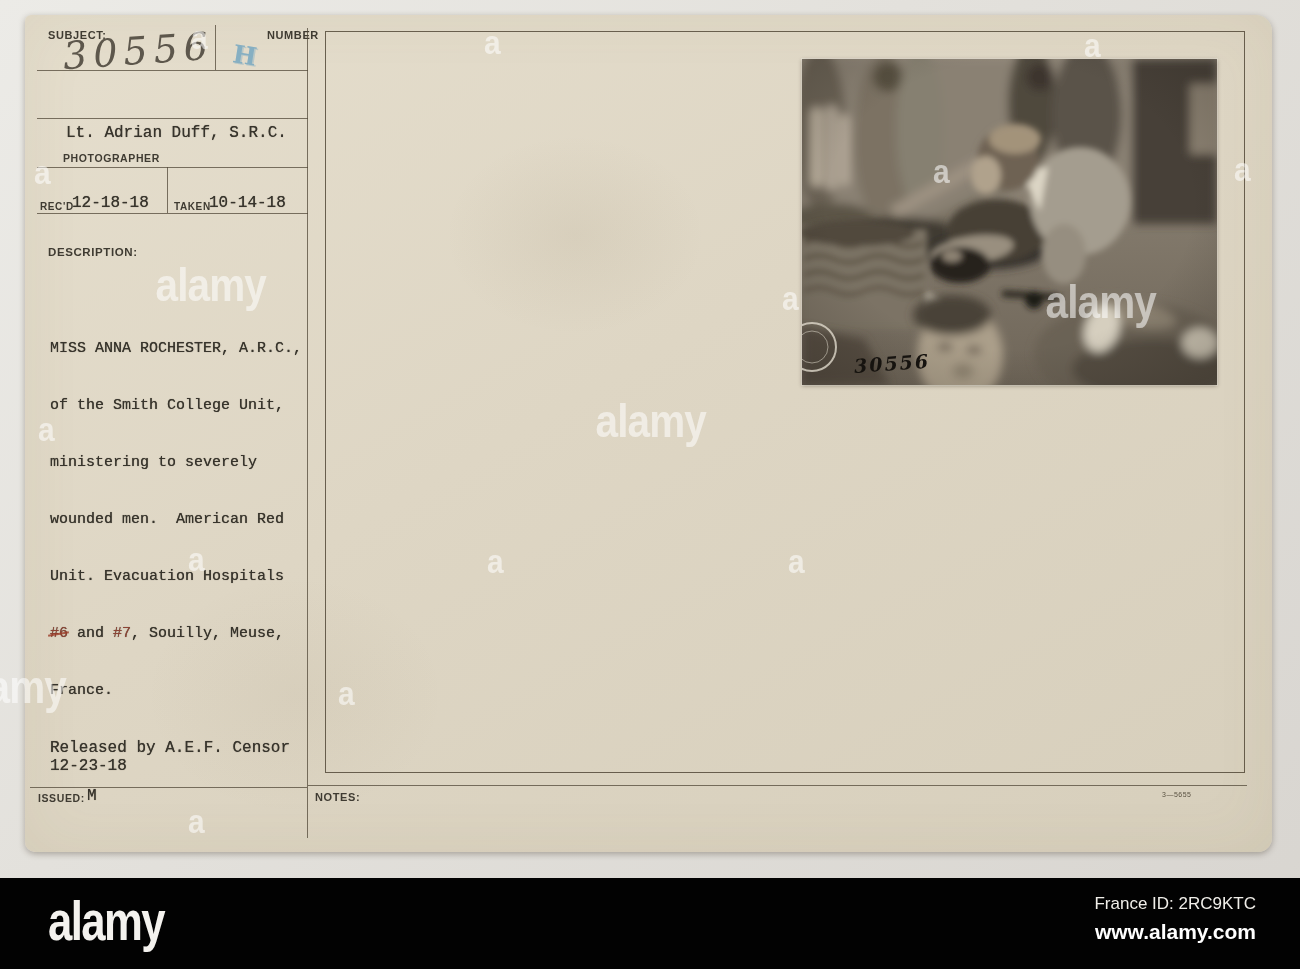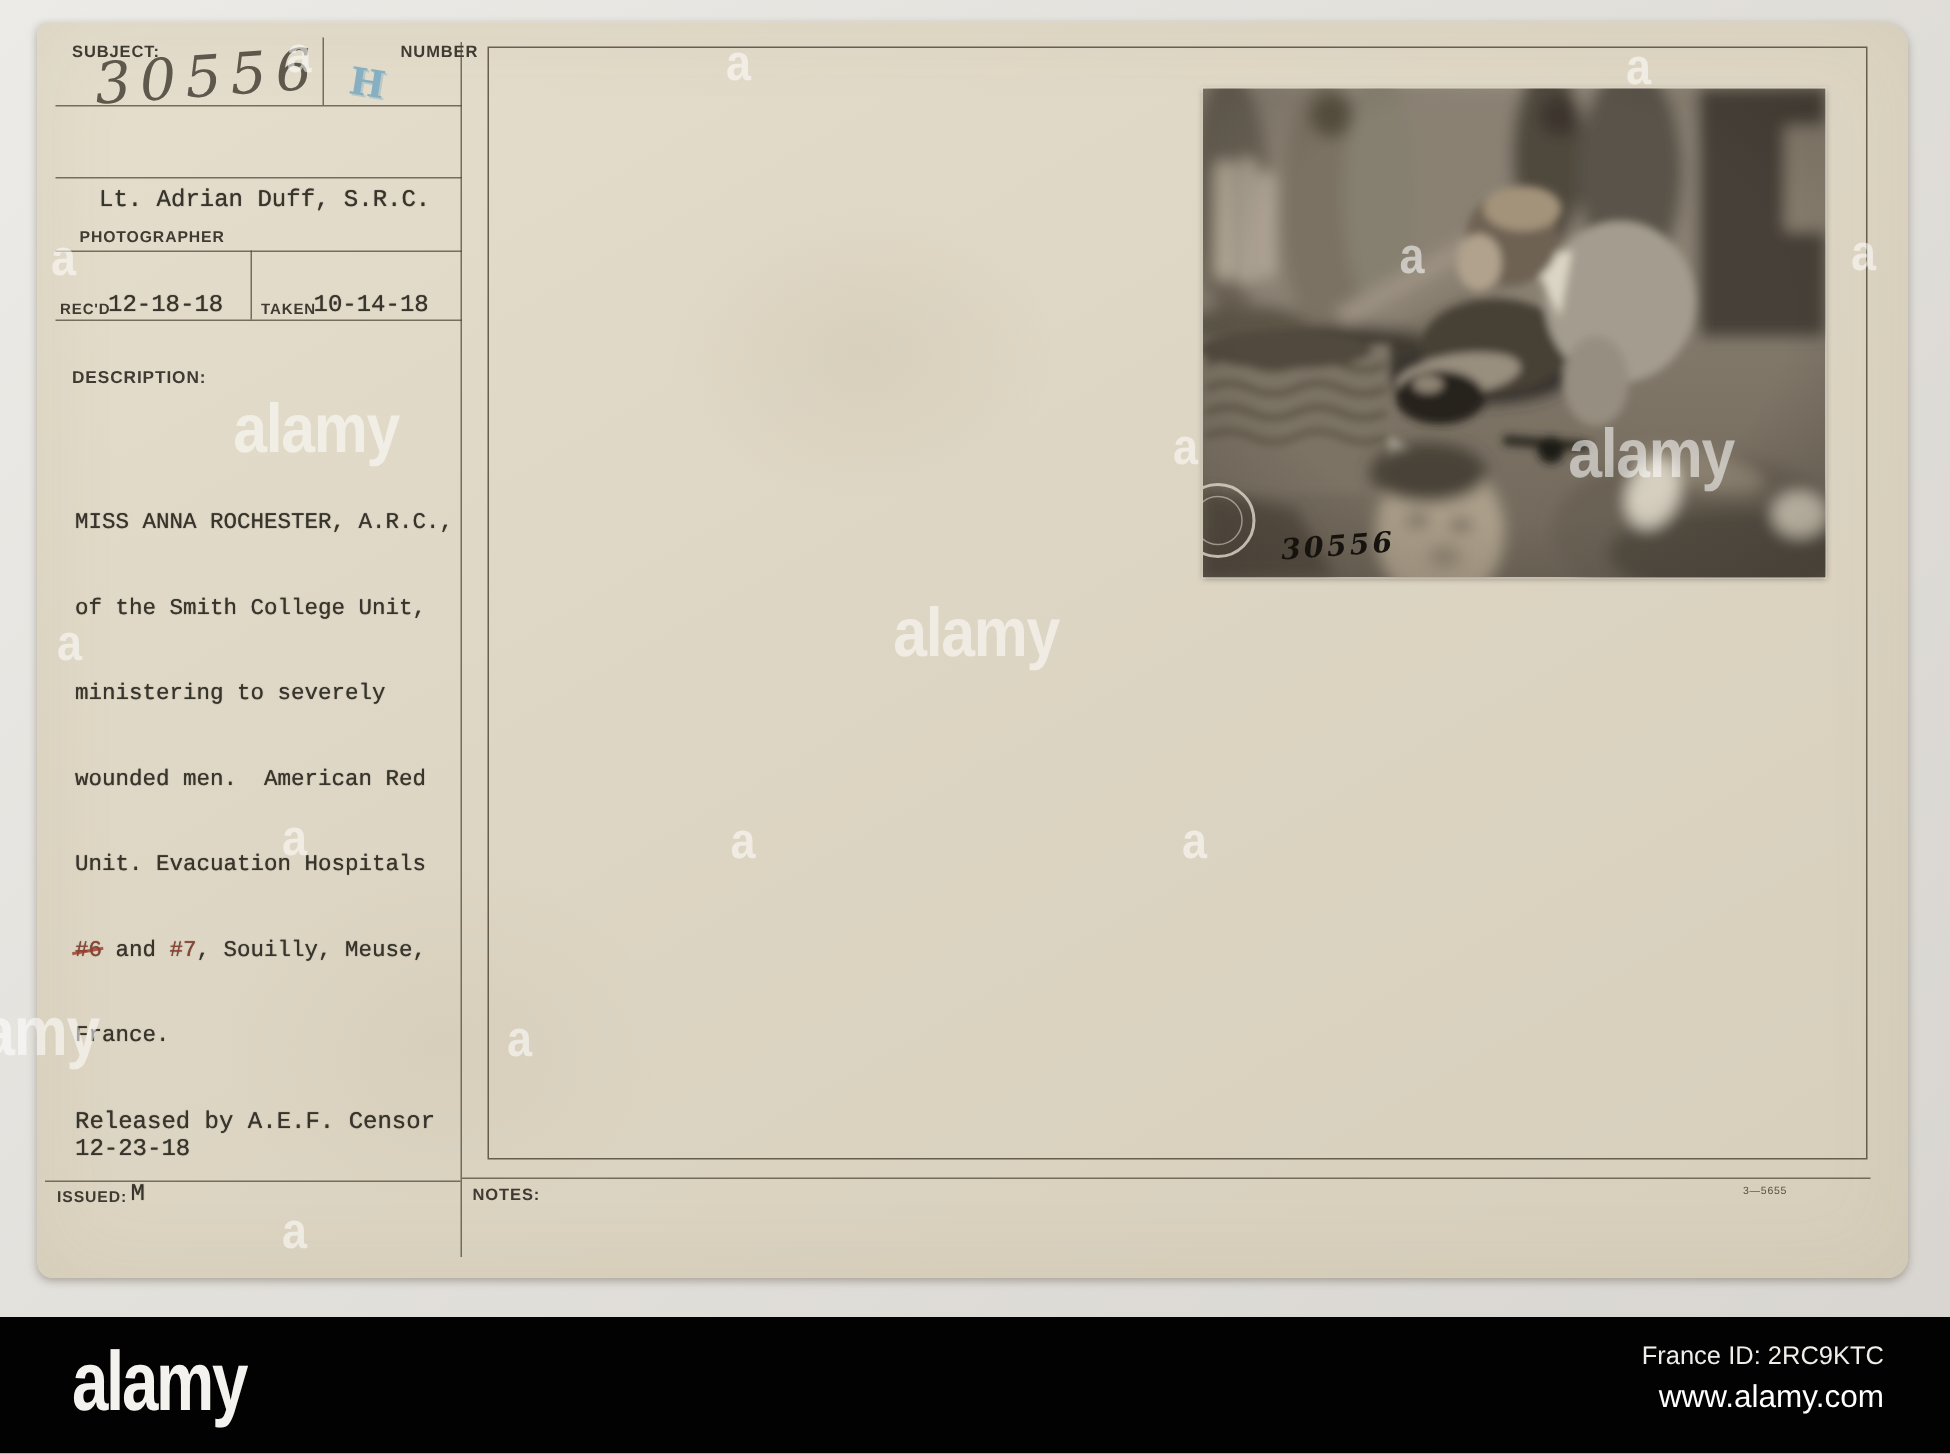--- a/index.html
+++ b/index.html
@@ -36,21 +36,21 @@
       font-family:"Liberation Sans",sans-serif;filter:blur(.4px);z-index:50;
       letter-spacing:-1px;transform:scaleX(.88);}
   .wm-alamy{font-size:46px;}
   .wm-a{font-size:34px;}
   
   #bar{position:absolute;left:0;top:878px;width:1300px;height:91px;background:#020202;z-index:60;}
   #bar-logo{position:absolute;left:48px;top:10px;font-weight:700;font-size:56px;
             color:#f4f2ee;font-family:"Liberation Sans",sans-serif;
             transform:scaleX(.78);transform-origin:left center;letter-spacing:-2px;}
   #bar-id{position:absolute;right:44px;top:16px;font-size:17px;color:#f0eee9;text-align:right;}
-  #bar-url{position:absolute;right:44px;top:42px;font-size:21px;font-weight:400;color:#ffffff;text-align:right;}
+  #bar-url{position:absolute;right:44px;top:42px;font-size:21px;font-weight:700;color:#ffffff;text-align:right;}
 </style>
 </head>
 <body>
 
 <div id="stage">
 
   <div id="card">
 
     <div class="stain" style="left:420px;top:120px;width:260px;height:200px;background:radial-gradient(closest-side,rgba(110,92,60,.07),rgba(110,92,60,0));"></div>
     <div class="stain" style="left:120px;top:560px;width:300px;height:240px;background:radial-gradient(closest-side,rgba(110,92,60,.05),rgba(110,92,60,0));"></div>
@@ -58,21 +58,21 @@
     <div class="lbl" style="left:23px;top:14px;">SUBJECT:</div>
     <div class="hand" style="left:38px;top:14px;">30556</div>
     <div class="vline" style="left:190px;top:10px;height:45px;"></div>
     <div class="lbl" style="left:220px;top:14px;padding-left:22px;">NUMBER</div>
     <div class="stampH" style="left:208px;top:26px;">H</div>
 
     <div class="hline" style="left:12px;top:55px;width:271px;"></div>
     <div class="hline" style="left:12px;top:103px;width:271px;"></div>
 
     <div class="typed" style="left:25px;top:109px;font-size:16px;margin-left:16px;">Lt. Adrian Duff, S.R.C.</div>
-    <div class="lbl" style="left:28px;top:137px;font-size:10.5px;">PHOTOGRAPHER</div>
+    <div class="lbl" style="left:38px;top:137px;font-size:10.5px;">PHOTOGRAPHER</div>
     <div class="hline" style="left:12px;top:152px;width:271px;"></div>
 
     <div class="vline" style="left:142px;top:152px;height:46px;"></div>
     <div class="lbl" style="left:15px;top:186px;font-size:10px;">REC'D</div>
     <div class="typed" style="left:47px;top:179px;font-size:16px;">12-18-18</div>
     <div class="lbl" style="left:149px;top:186px;font-size:10px;text-align:right;">TAKEN</div>
     <div class="typed" style="left:184px;top:179px;font-size:16px;">10-14-18</div>
     <div class="hline" style="left:12px;top:198px;width:271px;"></div>
 
     <div class="lbl" style="left:23px;top:231px;font-size:11.5px;">DESCRIPTION:</div>

